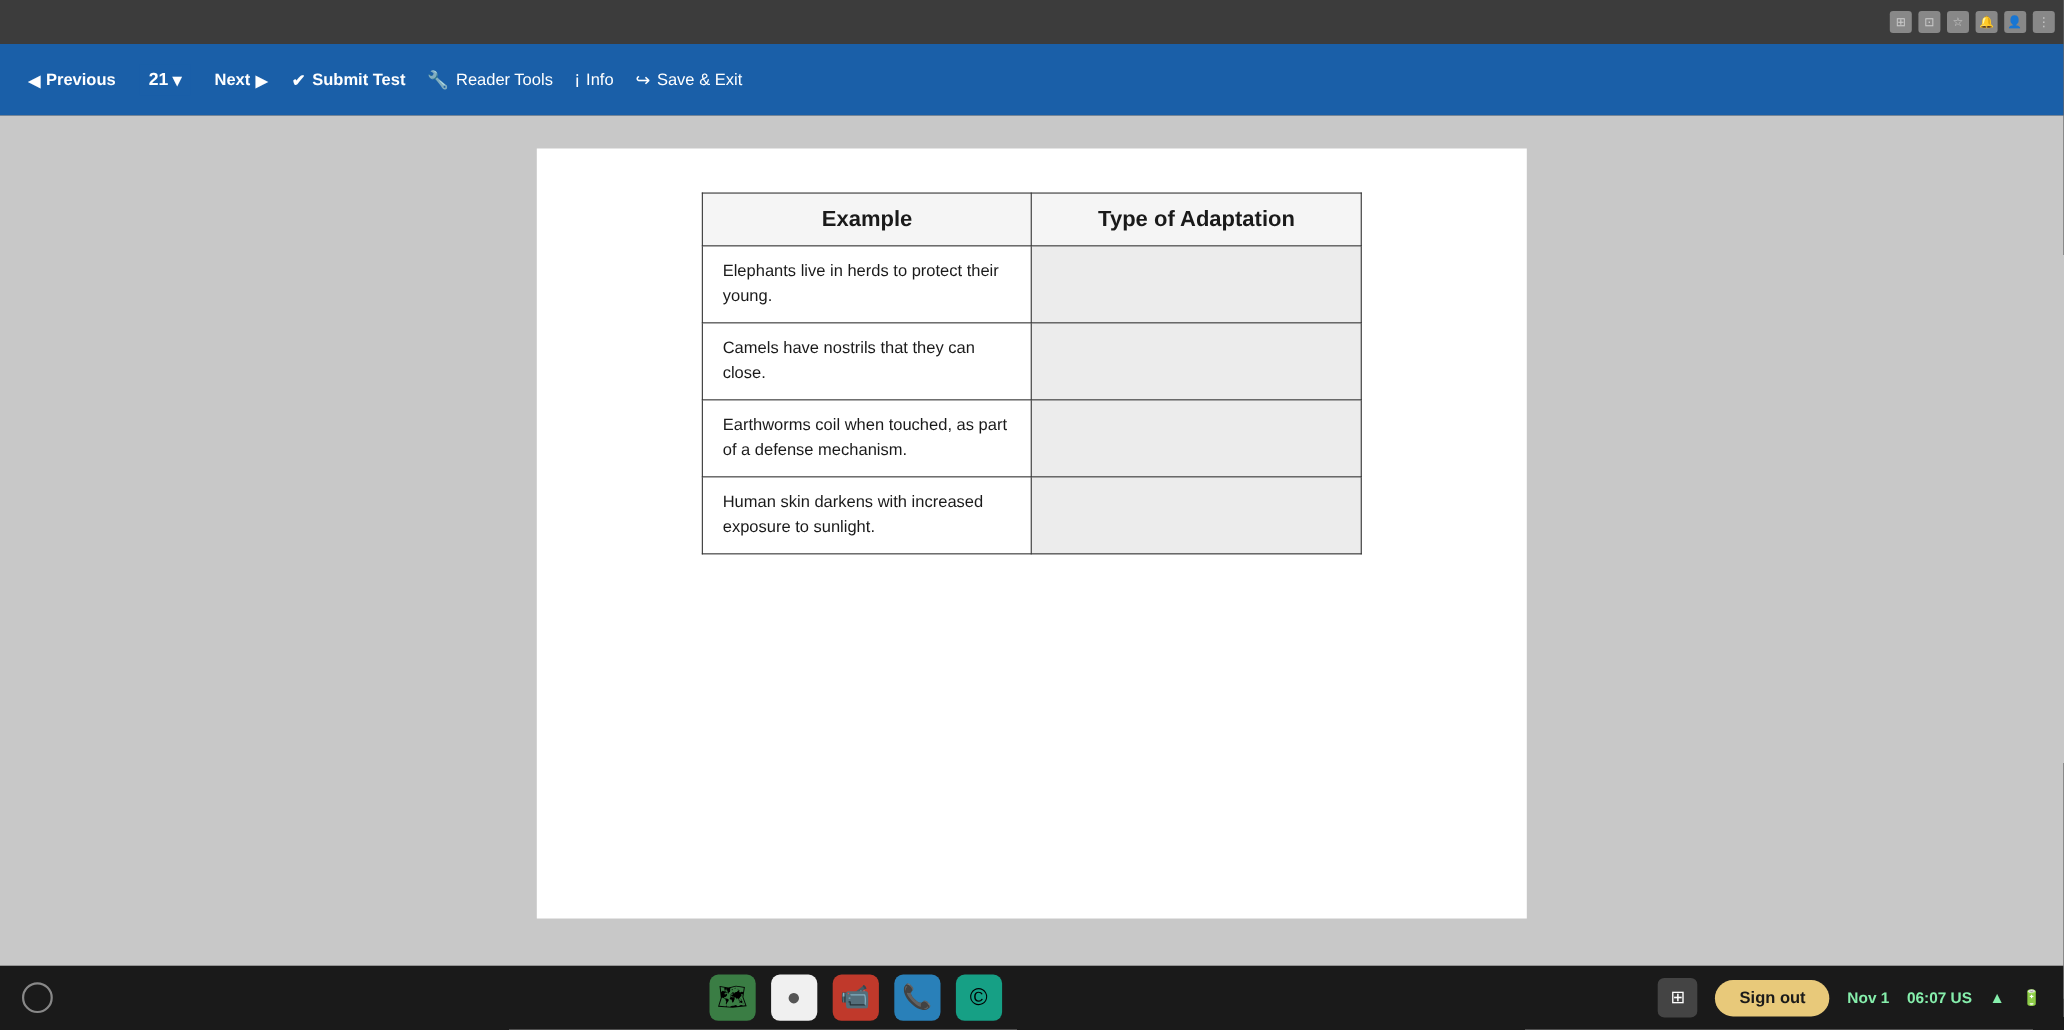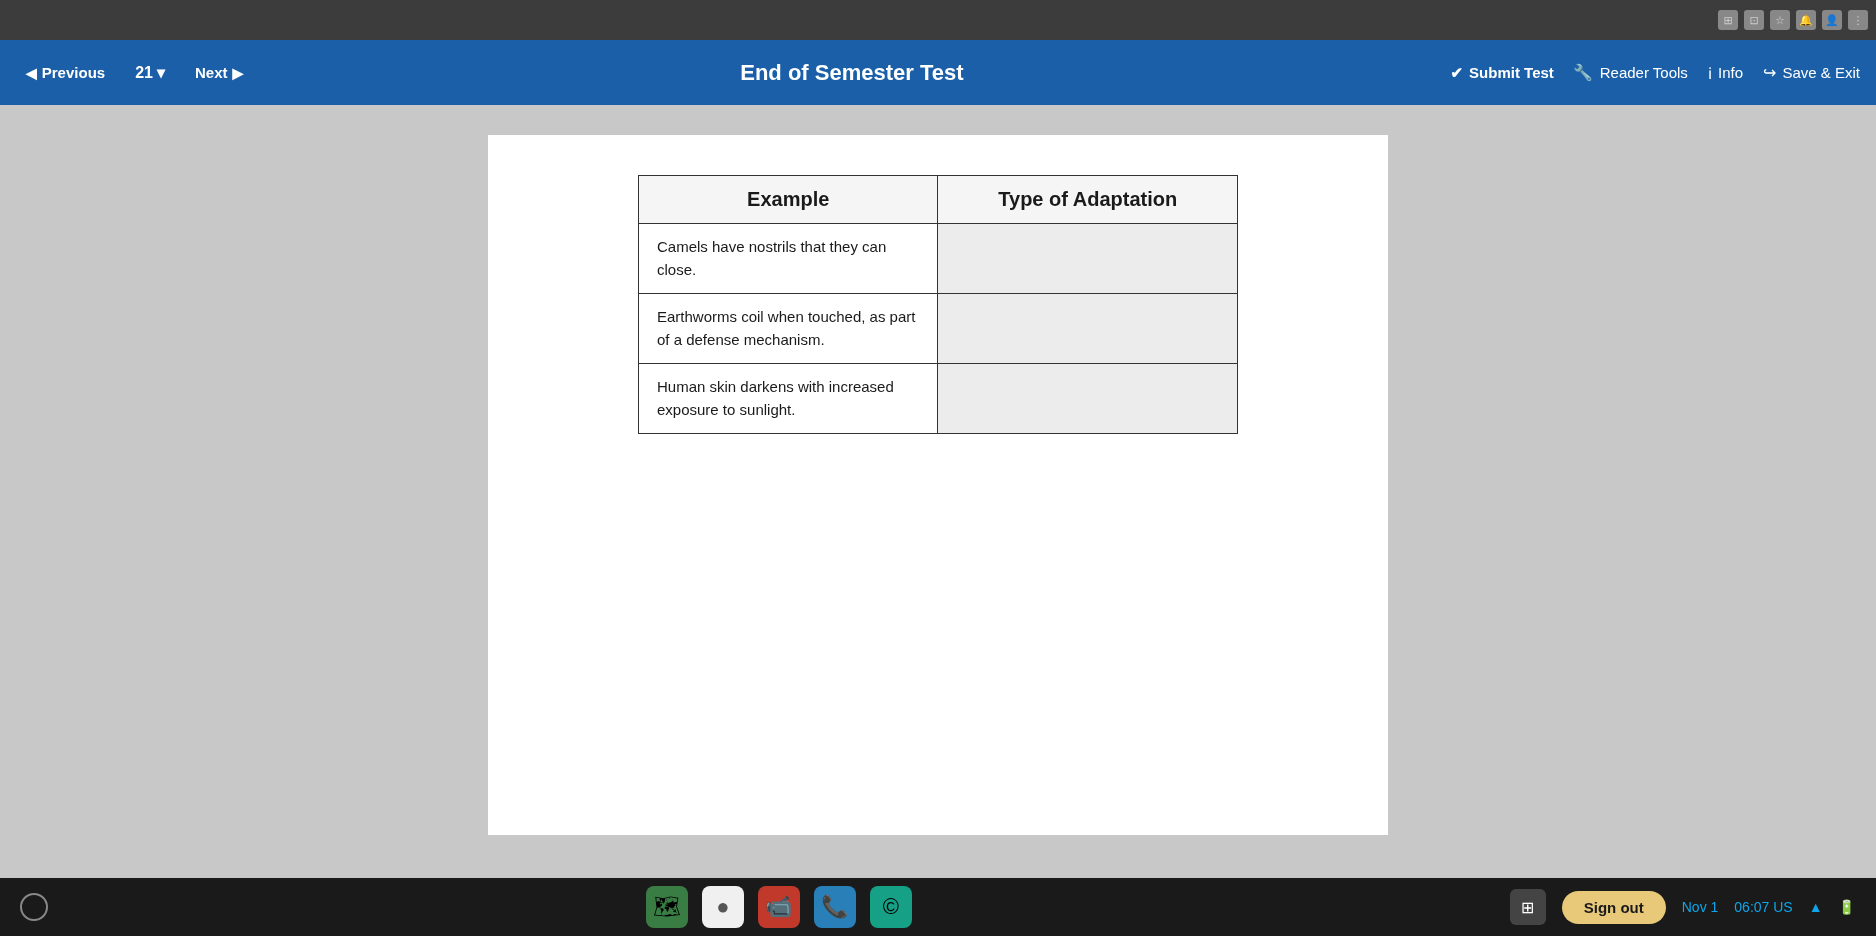--- a/index.html
+++ b/index.html
@@ -179,21 +179,21 @@
     .sign-out-btn {
       background: #e8c97a;
       color: #1a1a1a;
       border: none;
       border-radius: 20px;
       padding: 8px 22px;
       font-size: 15px;
       font-weight: bold;
       cursor: pointer;
     }
-    .taskbar-time { color: #0ea5e9; font-size: 14px; font-weight: 400; }
+    .taskbar-time { color: #86efac; font-size: 14px; font-weight: 700; }
     .taskbar-icon-btn {
       width: 36px; height: 36px;
       background: #444;
       border-radius: 6px;
       display: flex; align-items: center; justify-content: center;
       color: white; font-size: 16px; cursor: pointer;
     }
   </style>
 </head>
 <body>
@@ -215,21 +215,20 @@
     <span>Previous</span>
   </button>
   <button class="page-num">
     <span>21</span>
     <span>▾</span>
   </button>
   <button class="nav-btn">
     <span>Next</span>
     <span class="arrow">▶</span>
   </button>
-  <div class="page-title">End of Semester Test</div>
   <div class="header-actions">
     <button class="submit-btn">
       <span class="icon">✔</span>
       <span>Submit Test</span>
     </button>
     <button class="header-action-btn">
       <span class="icon">🔧</span>
       <span>Reader Tools</span>
     </button>
     <button class="header-action-btn">
@@ -246,20 +245,24 @@
 <div class="main-content">
   <div class="paper">
     <table class="adaptation-table">
       <thead>
         <tr>
           <th class="col-example">Example</th>
           <th class="col-type">Type of Adaptation</th>
         </tr>
       </thead>
       <tbody id="table-body">
+      <tr>
+            <td class="example-cell">Elephants live in herds to protect their young.</td>
+            <td class="type-cell"></td>
+          </tr>
           <tr>
             <td class="example-cell">Camels have nostrils that they can close.</td>
             <td class="type-cell"></td>
           </tr>
           <tr>
             <td class="example-cell">Earthworms coil when touched, as part of a defense mechanism.</td>
             <td class="type-cell"></td>
           </tr>
           <tr>
             <td class="example-cell">Human skin darkens with increased exposure to sunlight.</td>

